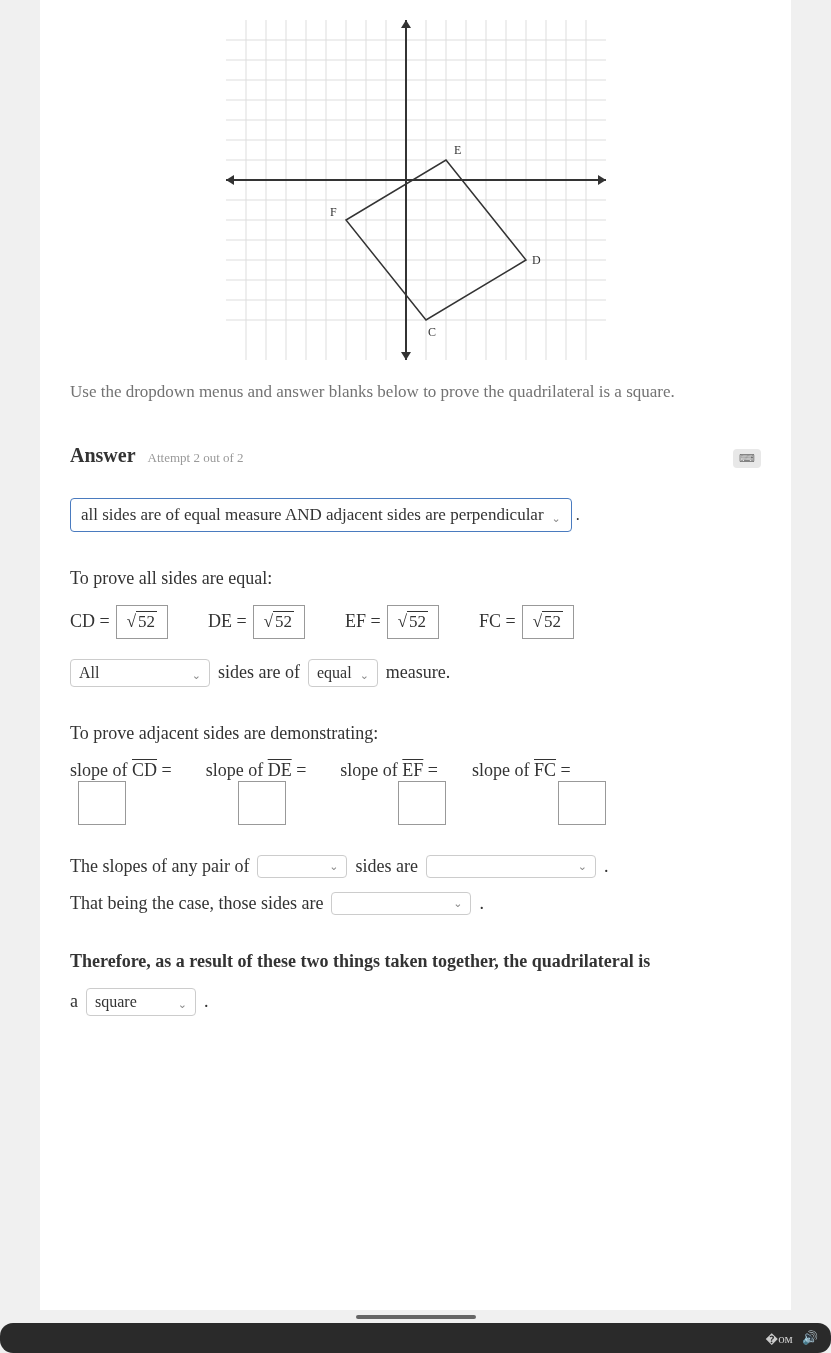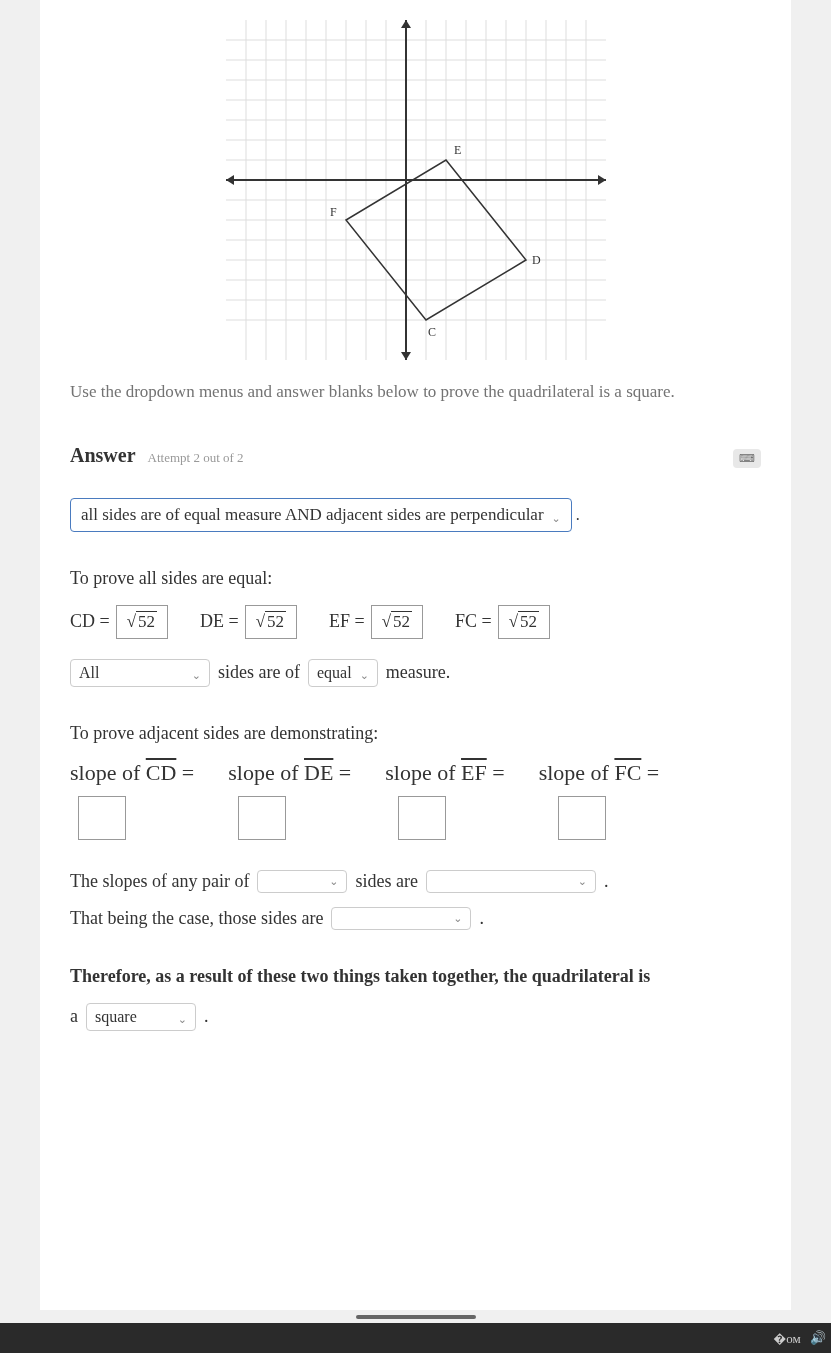--- a/index.html
+++ b/index.html
@@ -84,21 +84,21 @@
     font-size: 16px;
   }
   .chevron {
     font-size: 11px;
     color: #888;
   }
   .side-row {
     display: flex;
     align-items: center;
     flex-wrap: wrap;
-    gap: 32px;
+    gap: 40px;
     margin-bottom: 20px;
     font-size: 18px;
   }
   .side-item {
     display: flex;
     align-items: center;
     gap: 6px;
   }
   .value-box {
     border: 1px solid #999;
@@ -117,22 +117,21 @@
     display: flex;
     align-items: center;
     flex-wrap: wrap;
     gap: 8px;
     font-size: 18px;
     margin-bottom: 14px;
   }
   .slope-row {
     display: flex;
     gap: 34px;
-    font-size: 22px;
-    margin-bottom: 10px;
+    font-size: 18px;
   }
   .slope-boxes {
     display: flex;
     gap: 112px;
     margin-left: 8px;
     margin-bottom: 30px;
   }
   .overline {
     text-decoration: overline;
   }
@@ -149,24 +148,25 @@
   .bottom-bar {
     position: absolute;
     bottom: 0;
     left: 0;
     right: 0;
     height: 30px;
     background: #2a2a2a;
     display: flex;
     justify-content: flex-end;
     align-items: center;
-    padding: 0 4px;
+    padding: 0 12px;
     gap: 10px;
     color: #ccc;
     font-size: 13px;
+    border-radius: 13px;
   }
   .bottom-handle {
     position: absolute;
     bottom: 34px;
     left: 50%;
     transform: translateX(-50%);
     width: 120px;
     height: 4px;
     background: #666;
     border-radius: 2px;

